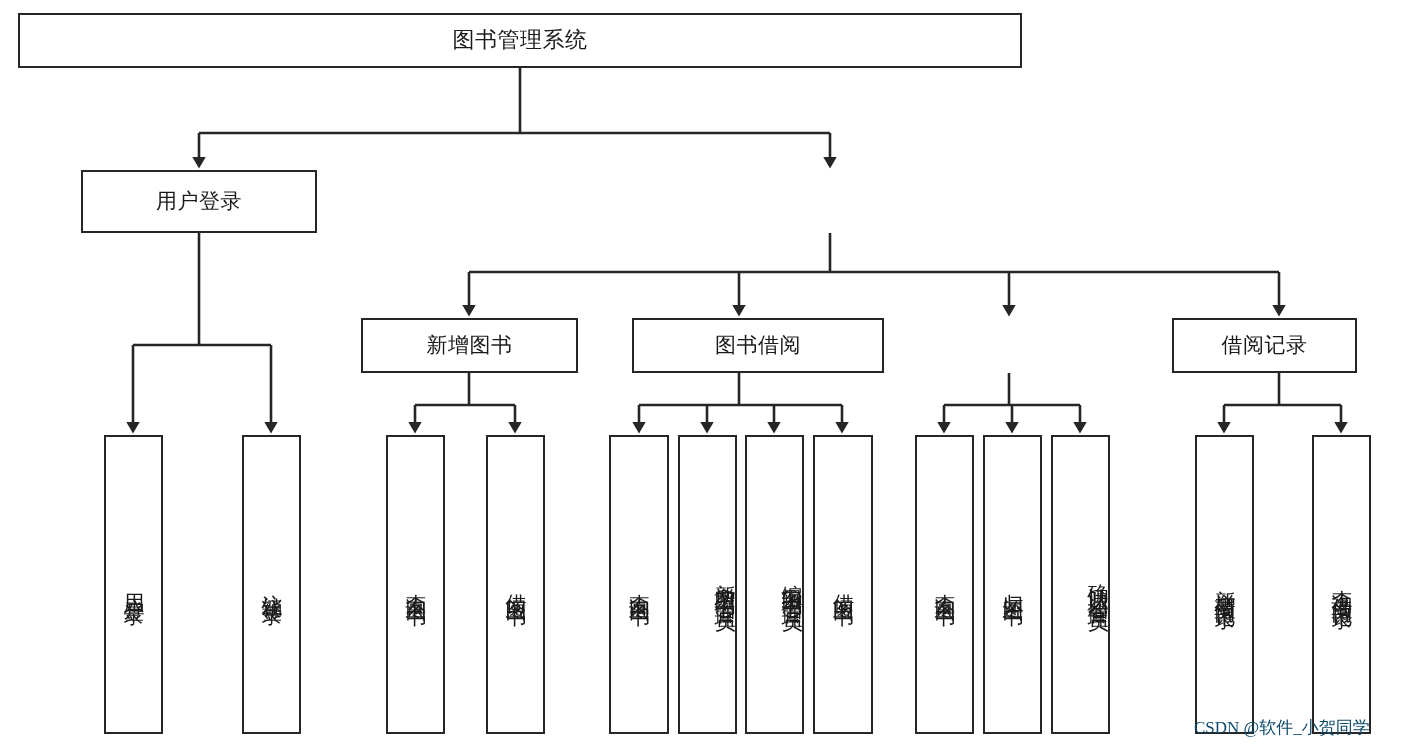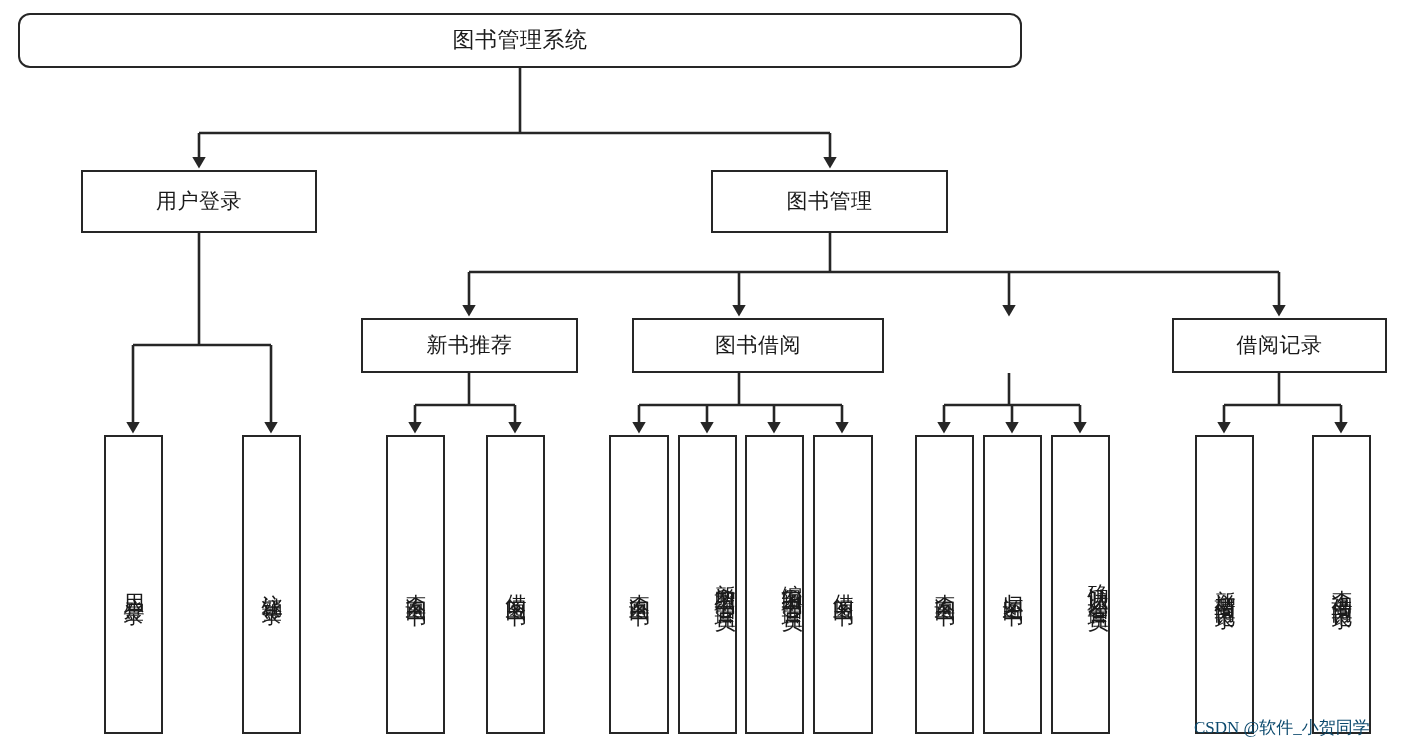--- a/index.html
+++ b/index.html
@@ -117,32 +117,31 @@
       <path d="M1012,405 L1012,423" marker-end="url(#arrow)"></path>
       <path d="M1080,405 L1080,423" marker-end="url(#arrow)"></path>
 
       <path d="M1279,373 L1279,405"></path>
       <path d="M1224,405 L1341,405"></path>
       <path d="M1224,405 L1224,423" marker-end="url(#arrow)"></path>
       <path d="M1341,405 L1341,423" marker-end="url(#arrow)"></path>
     </g>
   </svg>
 
-  <div class="node node-h node-root" style="left:18px; top:13px; width:1004px; height:55px;border-radius:12px;">图书管理系统</div>
+  <div class="node node-h node-root" style="left:18px; top:13px; width:1004px; height:55px;">图书管理系统</div>
 
   <div class="node node-h" style="left:81px; top:170px; width:236px; height:63px;">用户登录</div>
 
-  <div class="node node-h" style="left:711px; top:170px; width:237px; height:63px;">图书管理</div>
 
-  <div class="node node-h" style="left:361px; top:318px; width:217px; height:55px;">新书推荐</div>
+  <div class="node node-h" style="left:361px; top:318px; width:217px; height:55px;">新增图书</div>
 
   <div class="node node-h" style="left:632px; top:318px; width:252px; height:55px;">图书借阅</div>
 
 
-  <div class="node node-h" style="left:1172px; top:318px; width:215px; height:55px;">借阅记录</div>
+  <div class="node node-h" style="left:1172px; top:318px; width:185px; height:55px;">借阅记录</div>
 
   <div class="node node-v" style="left:104px; top:435px; width:59px; height:299px;">用户登录</div>
 
   <div class="node node-v" style="left:242px; top:435px; width:59px; height:299px;">注销登录</div>
 
   <div class="node node-v" style="left:386px; top:435px; width:59px; height:299px;">查询图书</div>
 
   <div class="node node-v" style="left:486px; top:435px; width:59px; height:299px;">借阅图书</div>
 
   <div class="node node-v" style="left:609px; top:435px; width:60px; height:299px;">查询图书</div>

